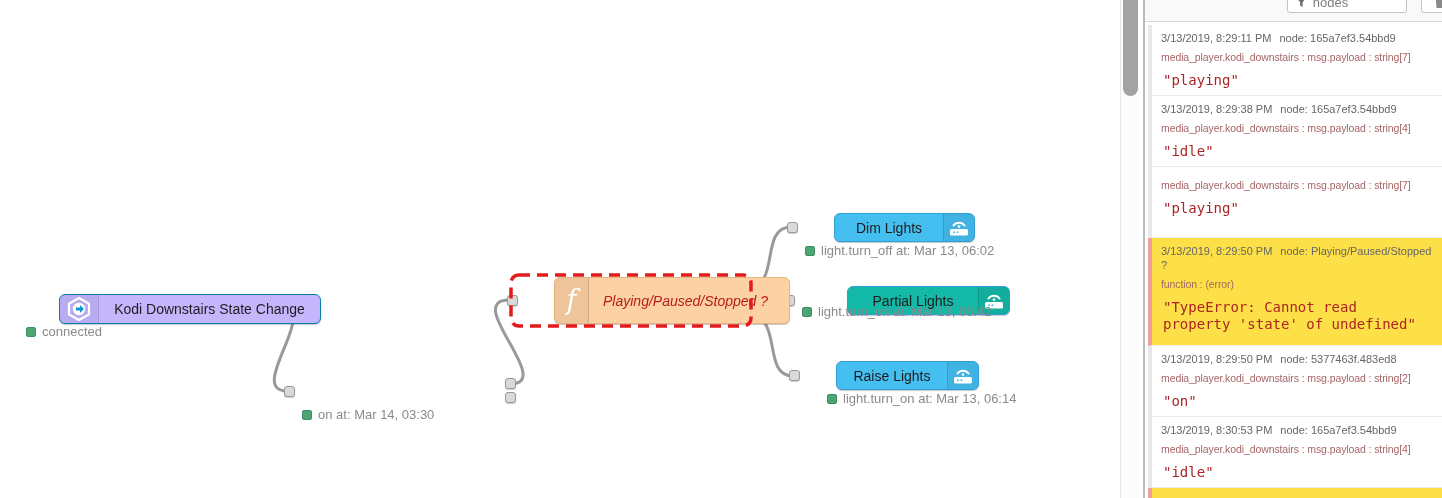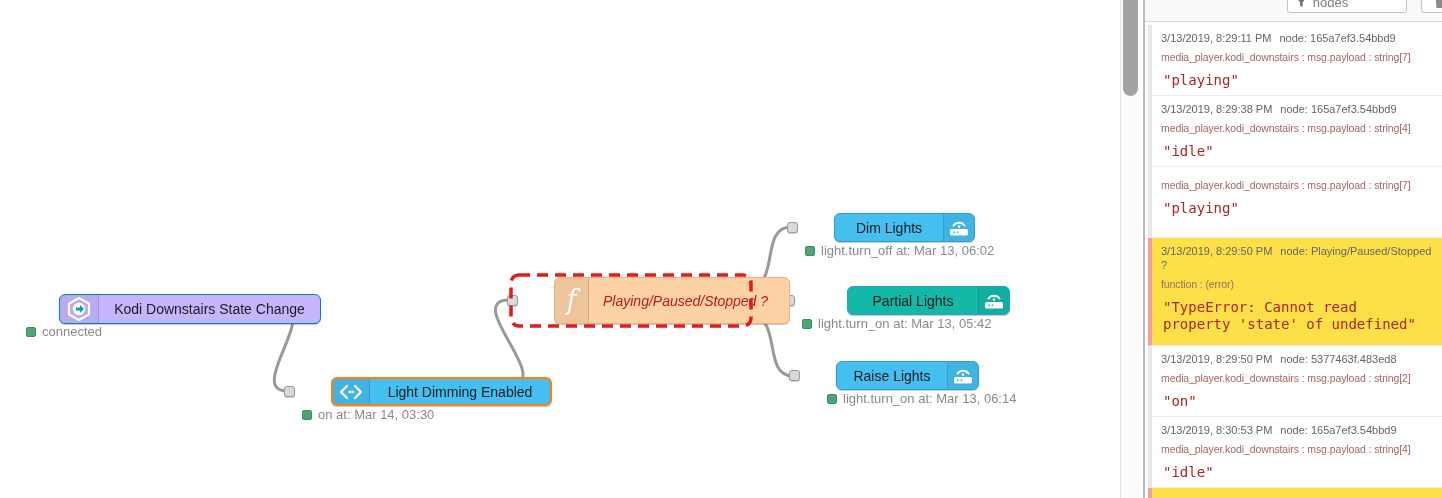--- a/index.html
+++ b/index.html
@@ -140,31 +140,20 @@
           <path d="M10,11.4 h4 v-2.4 l4,4 l-4,4 v-2.4 h-4 z" fill="#0f96cd"></path>
         </svg>
       </div>
       <span class="nlabel">Kodi Downstairs State Change</span>
     </div>
     <div class="nstatus" style="left:26px;top:324px;text-align:right;">
       <span class="status-dot"></span>
       <span>connected</span>
     </div>
 
-    <div class="node" id="n-lightdim">
-      <div class="icon-region left">
-        <svg width="28" height="22" viewBox="0 0 28 22">
-          <path d="M10,5 L4,11 L10,17" fill="none" stroke="#fff" stroke-width="2.4" stroke-linecap="round" stroke-linejoin="round"></path>
-          <path d="M18,5 L24,11 L18,17" fill="none" stroke="#fff" stroke-width="2.4" stroke-linecap="round" stroke-linejoin="round"></path>
-          <circle cx="12.7" cy="11" r="1.4" fill="#fff"></circle>
-          <circle cx="15.7" cy="11" r="1.4" fill="#fff"></circle>
-        </svg>
-      </div>
-      <span class="nlabel">Light Dimming Enabled</span>
-    </div>
     <div class="nstatus" style="left:302px;top:407px;">
       <span class="status-dot"></span>
       <span>on at: Mar 14, 03:30</span>
     </div>
 
     <div class="node" id="n-func">
       <div class="icon-region left">
         <span style="font-family:'DejaVu Serif', serif;font-style:italic;font-size:27px;color:#fff;line-height:1;margin-top:-3px;">f</span>
       </div>
       <span class="nlabel">Playing/Paused/Stopped ?</span>
@@ -195,21 +184,21 @@
       <div class="icon-region right">
         <svg width="22" height="20" viewBox="0 0 22 20">
           <path d="M5.5,7.5 A7,7 0 0 1 16.5,7.5" fill="none" stroke="#fff" stroke-width="2" stroke-linecap="round"></path>
           <circle cx="11" cy="8.6" r="1.3" fill="#fff"></circle>
           <rect x="2" y="11" width="18" height="6.5" rx="1.5" fill="#fff"></rect>
           <circle cx="6" cy="14.2" r="1" fill="#45bef0"></circle>
           <circle cx="9.4" cy="14.2" r="1" fill="#45bef0"></circle>
         </svg>
       </div>
     </div>
-    <div class="nstatus" style="left:802px;top:316px;">
+    <div class="nstatus" style="left:802px;top:304px;">
       <span class="status-dot"></span>
       <span>light.turn_on at: Mar 13, 05:42</span>
     </div>
 
     <div class="node ha-call" id="n-raise">
       <span class="nlabel">Raise Lights</span>
       <div class="icon-region right">
         <svg width="22" height="20" viewBox="0 0 22 20">
           <path d="M5.5,7.5 A7,7 0 0 1 16.5,7.5" fill="none" stroke="#fff" stroke-width="2" stroke-linecap="round"></path>
           <circle cx="11" cy="8.6" r="1.3" fill="#fff"></circle>

